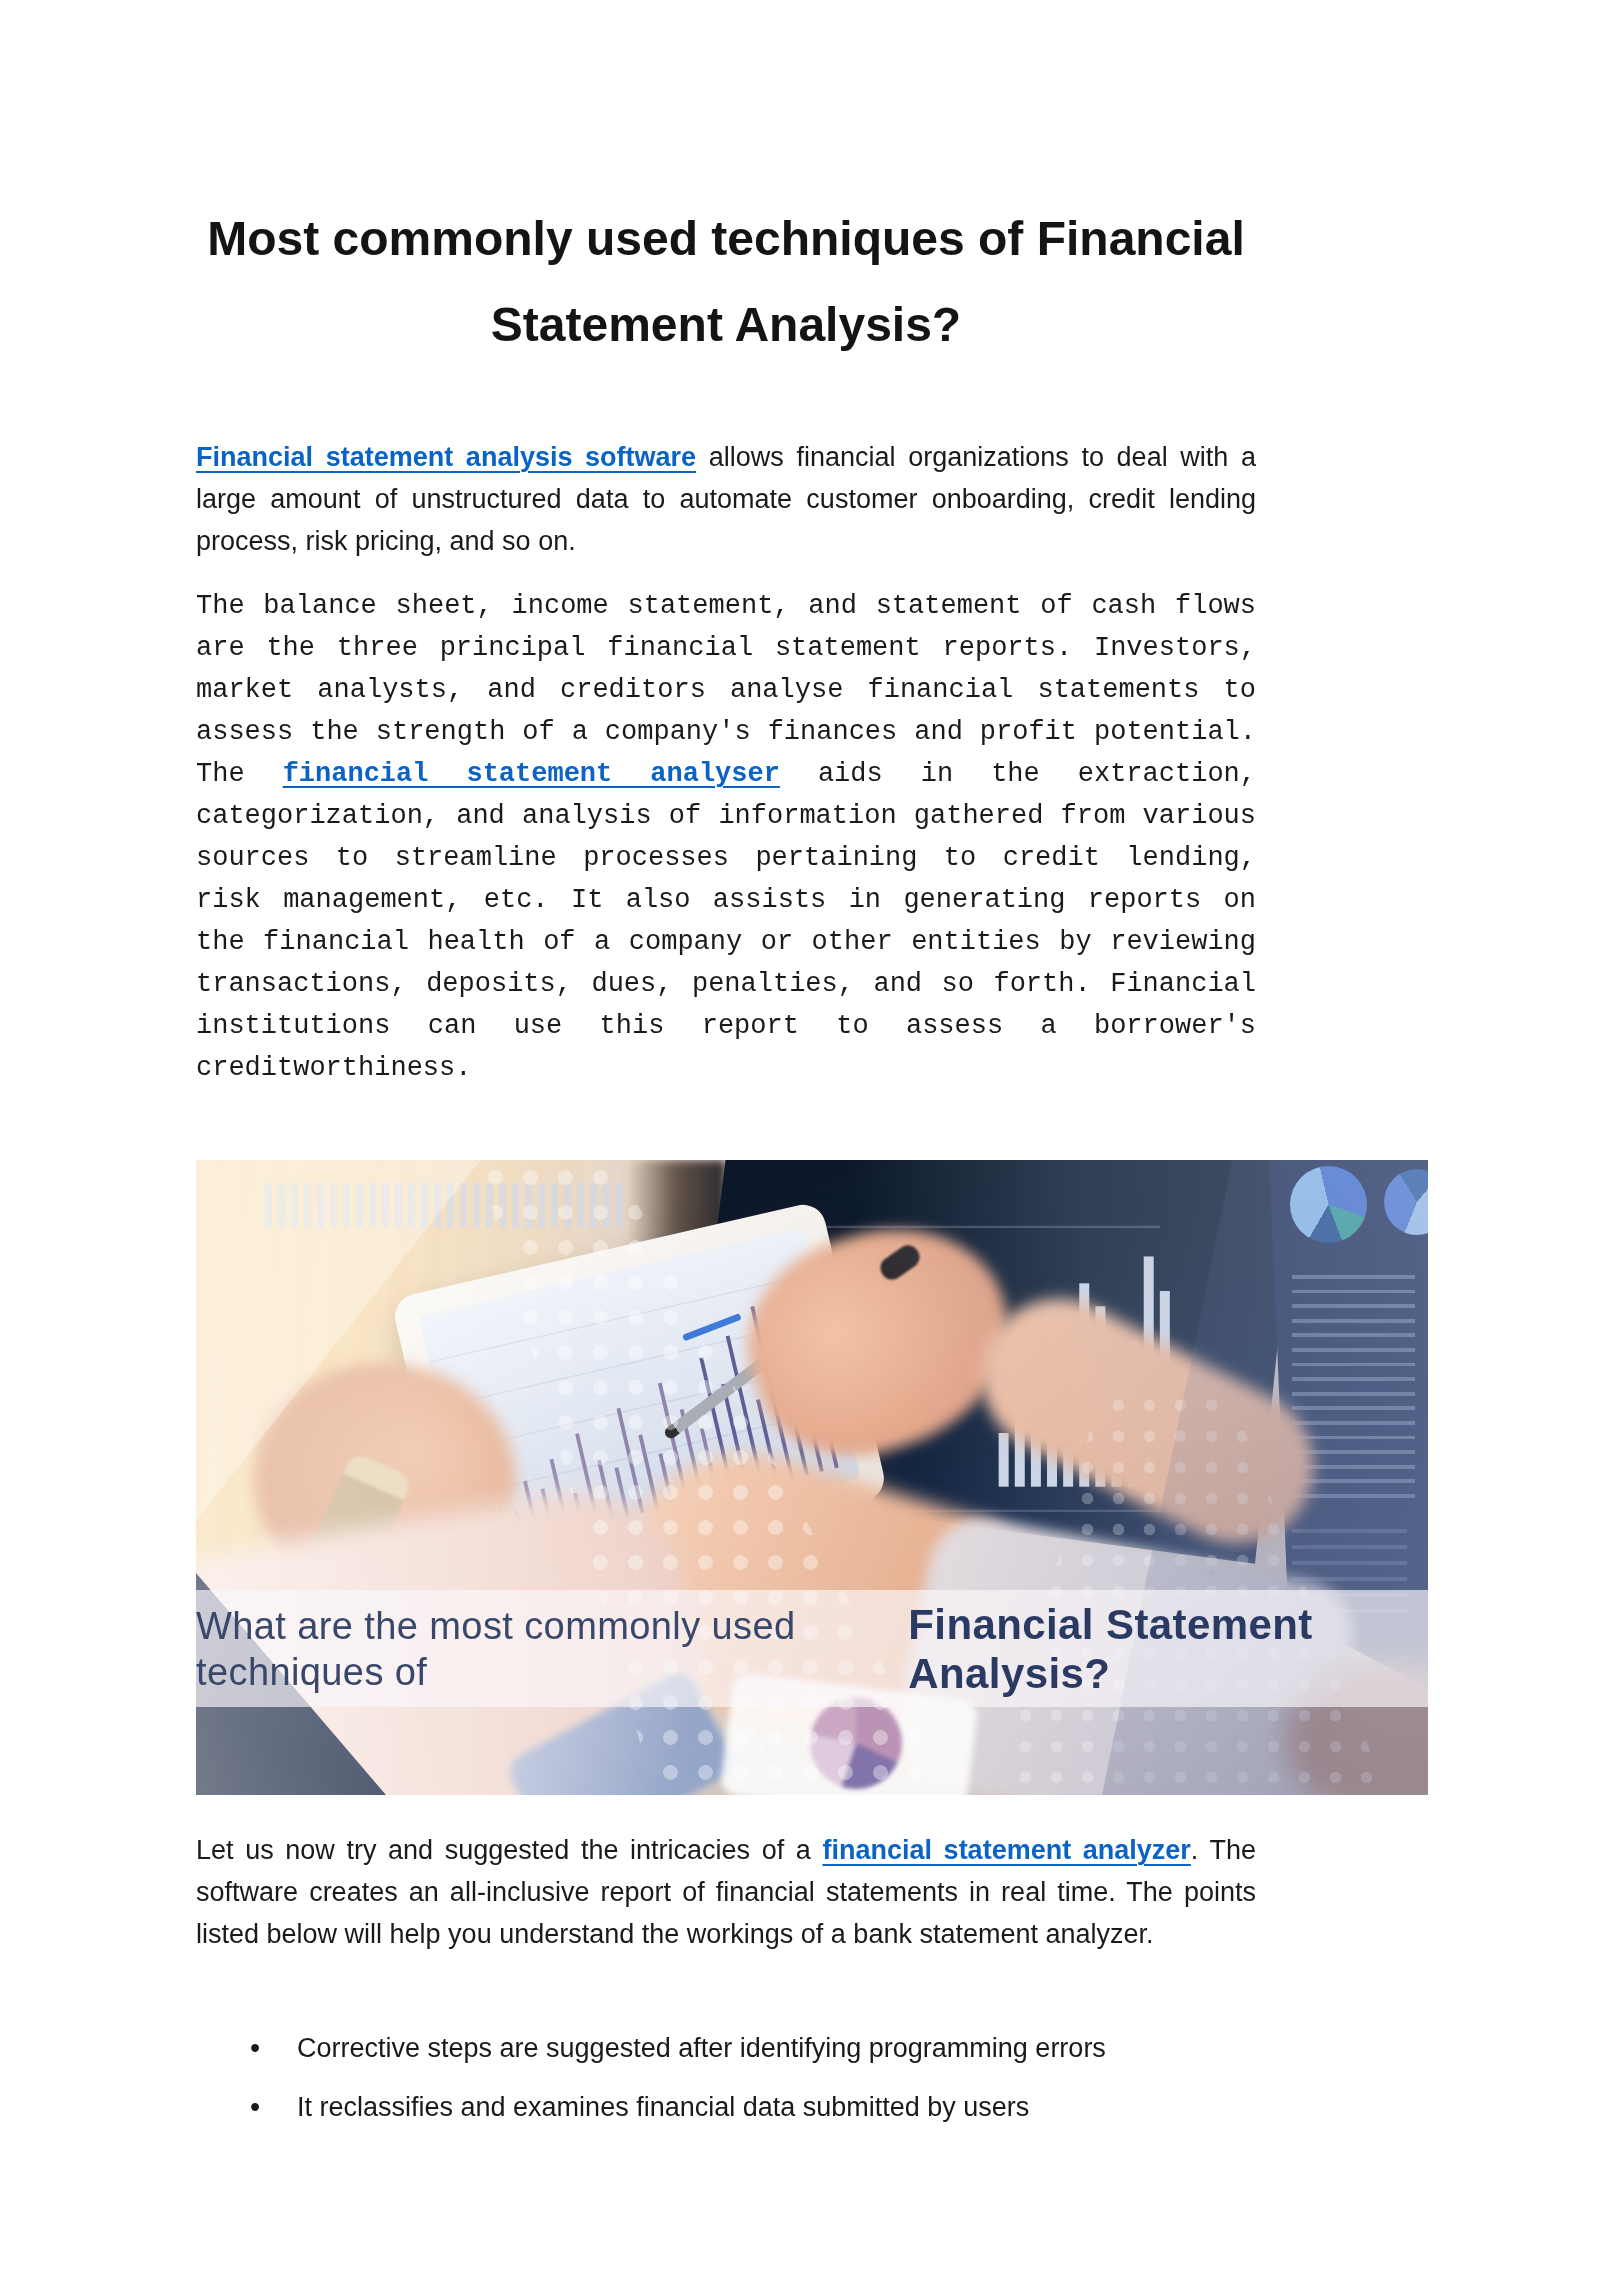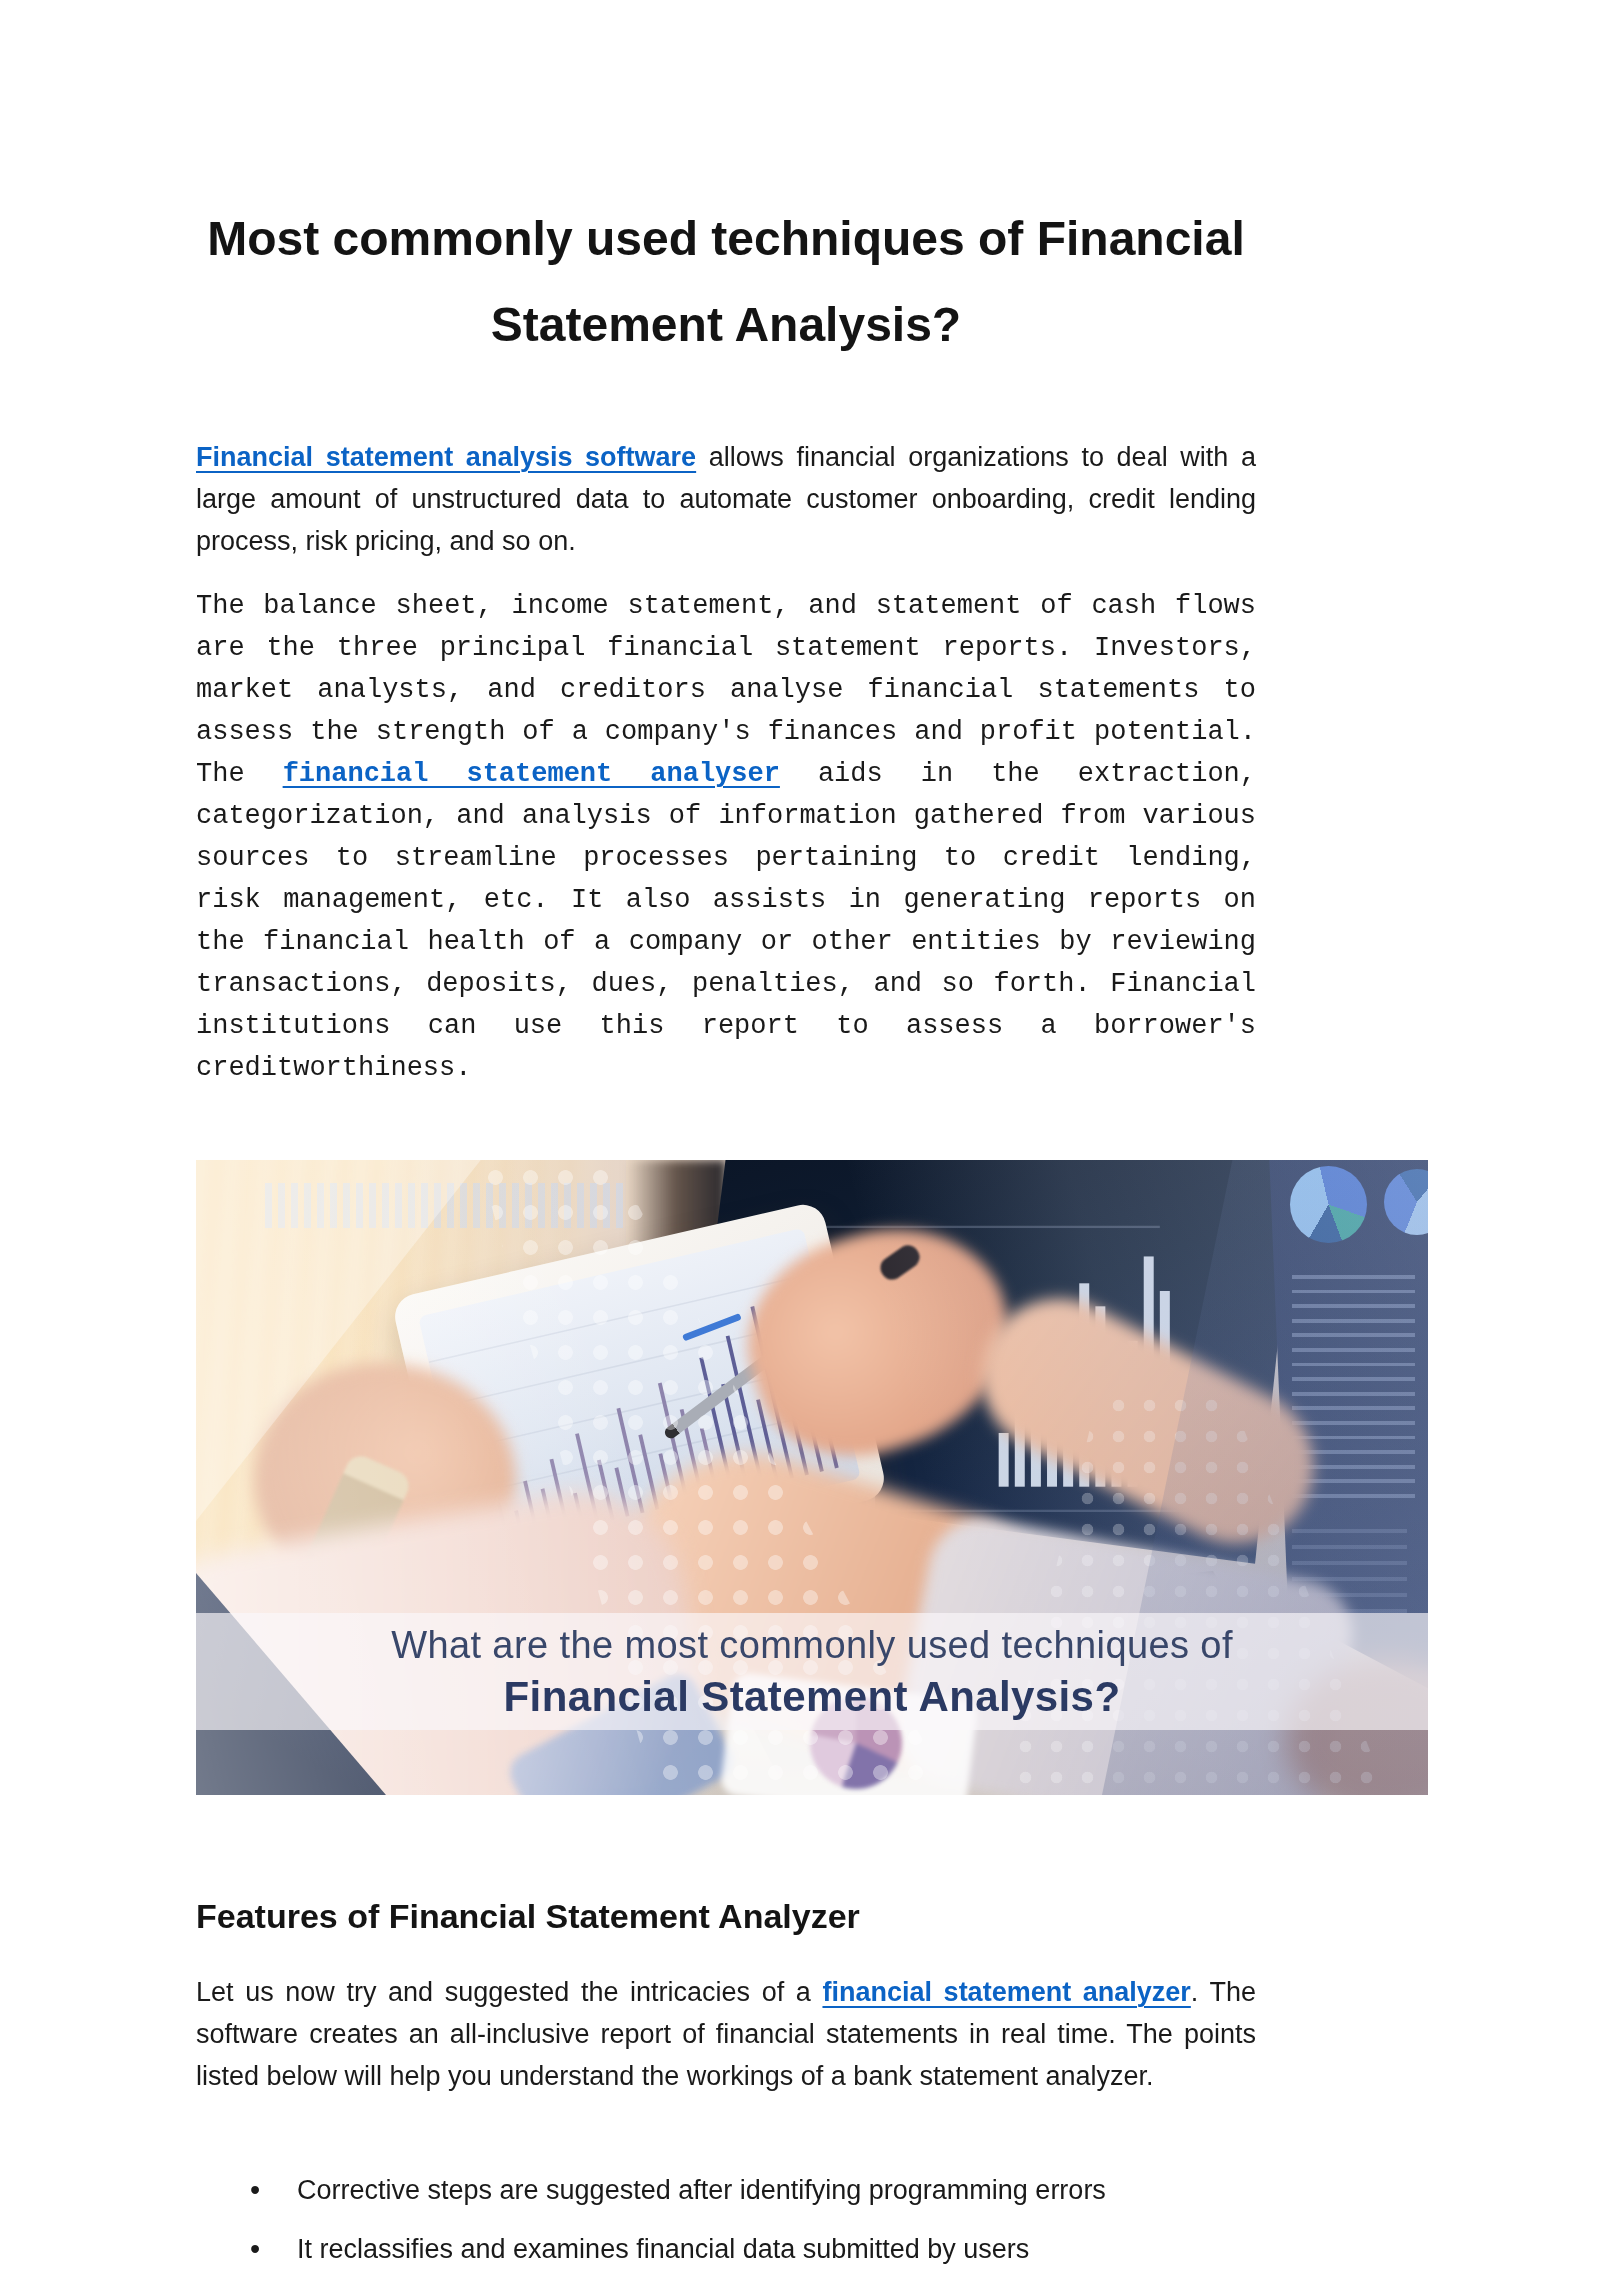--- a/index.html
+++ b/index.html
@@ -115,21 +115,21 @@
               background-size:31px 31px; }
 
   .h-wash { inset:0;
               background:linear-gradient(76deg,rgba(255,255,255,.40) 0%,rgba(255,255,255,.18) 22%,rgba(255,255,255,0) 38%,rgba(255,255,255,0) 58%,rgba(205,215,240,.18) 74%,rgba(195,205,235,.32) 100%); }
   .h-tri-tl { left:0; top:0; width:491px; height:361px; clip-path:polygon(0 0,58% 0,0 100%);
               background:rgba(255,255,255,.34); }
   .h-right-tint { left:906px; top:0; width:326px; height:635px; clip-path:polygon(40% 0,100% 0,100% 100%,0 100%);
               background:linear-gradient(180deg,rgba(140,160,210,.10),rgba(60,75,120,.22)); }
 
   .caption-band { left:0; top:430px; width:1232px; height:117px; background:rgba(250,248,251,.66);
-              display:flex; flex-direction:column; align-items:center; justify-content:center; gap:3.1px;margin-top:23px; }
+              display:flex; flex-direction:row; align-items:center; justify-content:center; gap:3.1px; }
   .cap1 { font-size:38px; line-height:46px; color:#39476a; letter-spacing:0.4px; }
   .cap2 { font-size:42px; line-height:49px; font-weight:700; color:#2b3a63; letter-spacing:0.4px; }
 </style>
 </head>
 <body>
 
 <div class="page">
 
   <h1 class="doc-title">Most commonly used techniques of Financial Statement Analysis?</h1>
 
@@ -249,21 +249,20 @@
     <div class="h-wash"></div>
     <div class="h-tri-tl"></div>
     <div class="h-right-tint"></div>
 
     <div class="caption-band">
       <div class="cap1">What are the most commonly used techniques of</div>
       <div class="cap2">Financial Statement Analysis?</div>
     </div>
   </div>
 
-  <h2 class="section-heading">Features of Financial Statement Analyzer</h2>
 
   <p class="body-text p3"><span>Let us now try and suggested the intricacies of a </span><a href="#" class="doc-link">financial statement analyzer</a><span>. The software creates an all-inclusive report of financial statements in real time. The points listed below will help you understand the workings of a bank statement analyzer.</span></p>
 
   <ul class="bullets">
     <li><span>Corrective steps are suggested after identifying programming errors</span></li>
     <li><span>It reclassifies and examines financial data submitted by users</span></li>
   </ul>
 
 </div>
 

